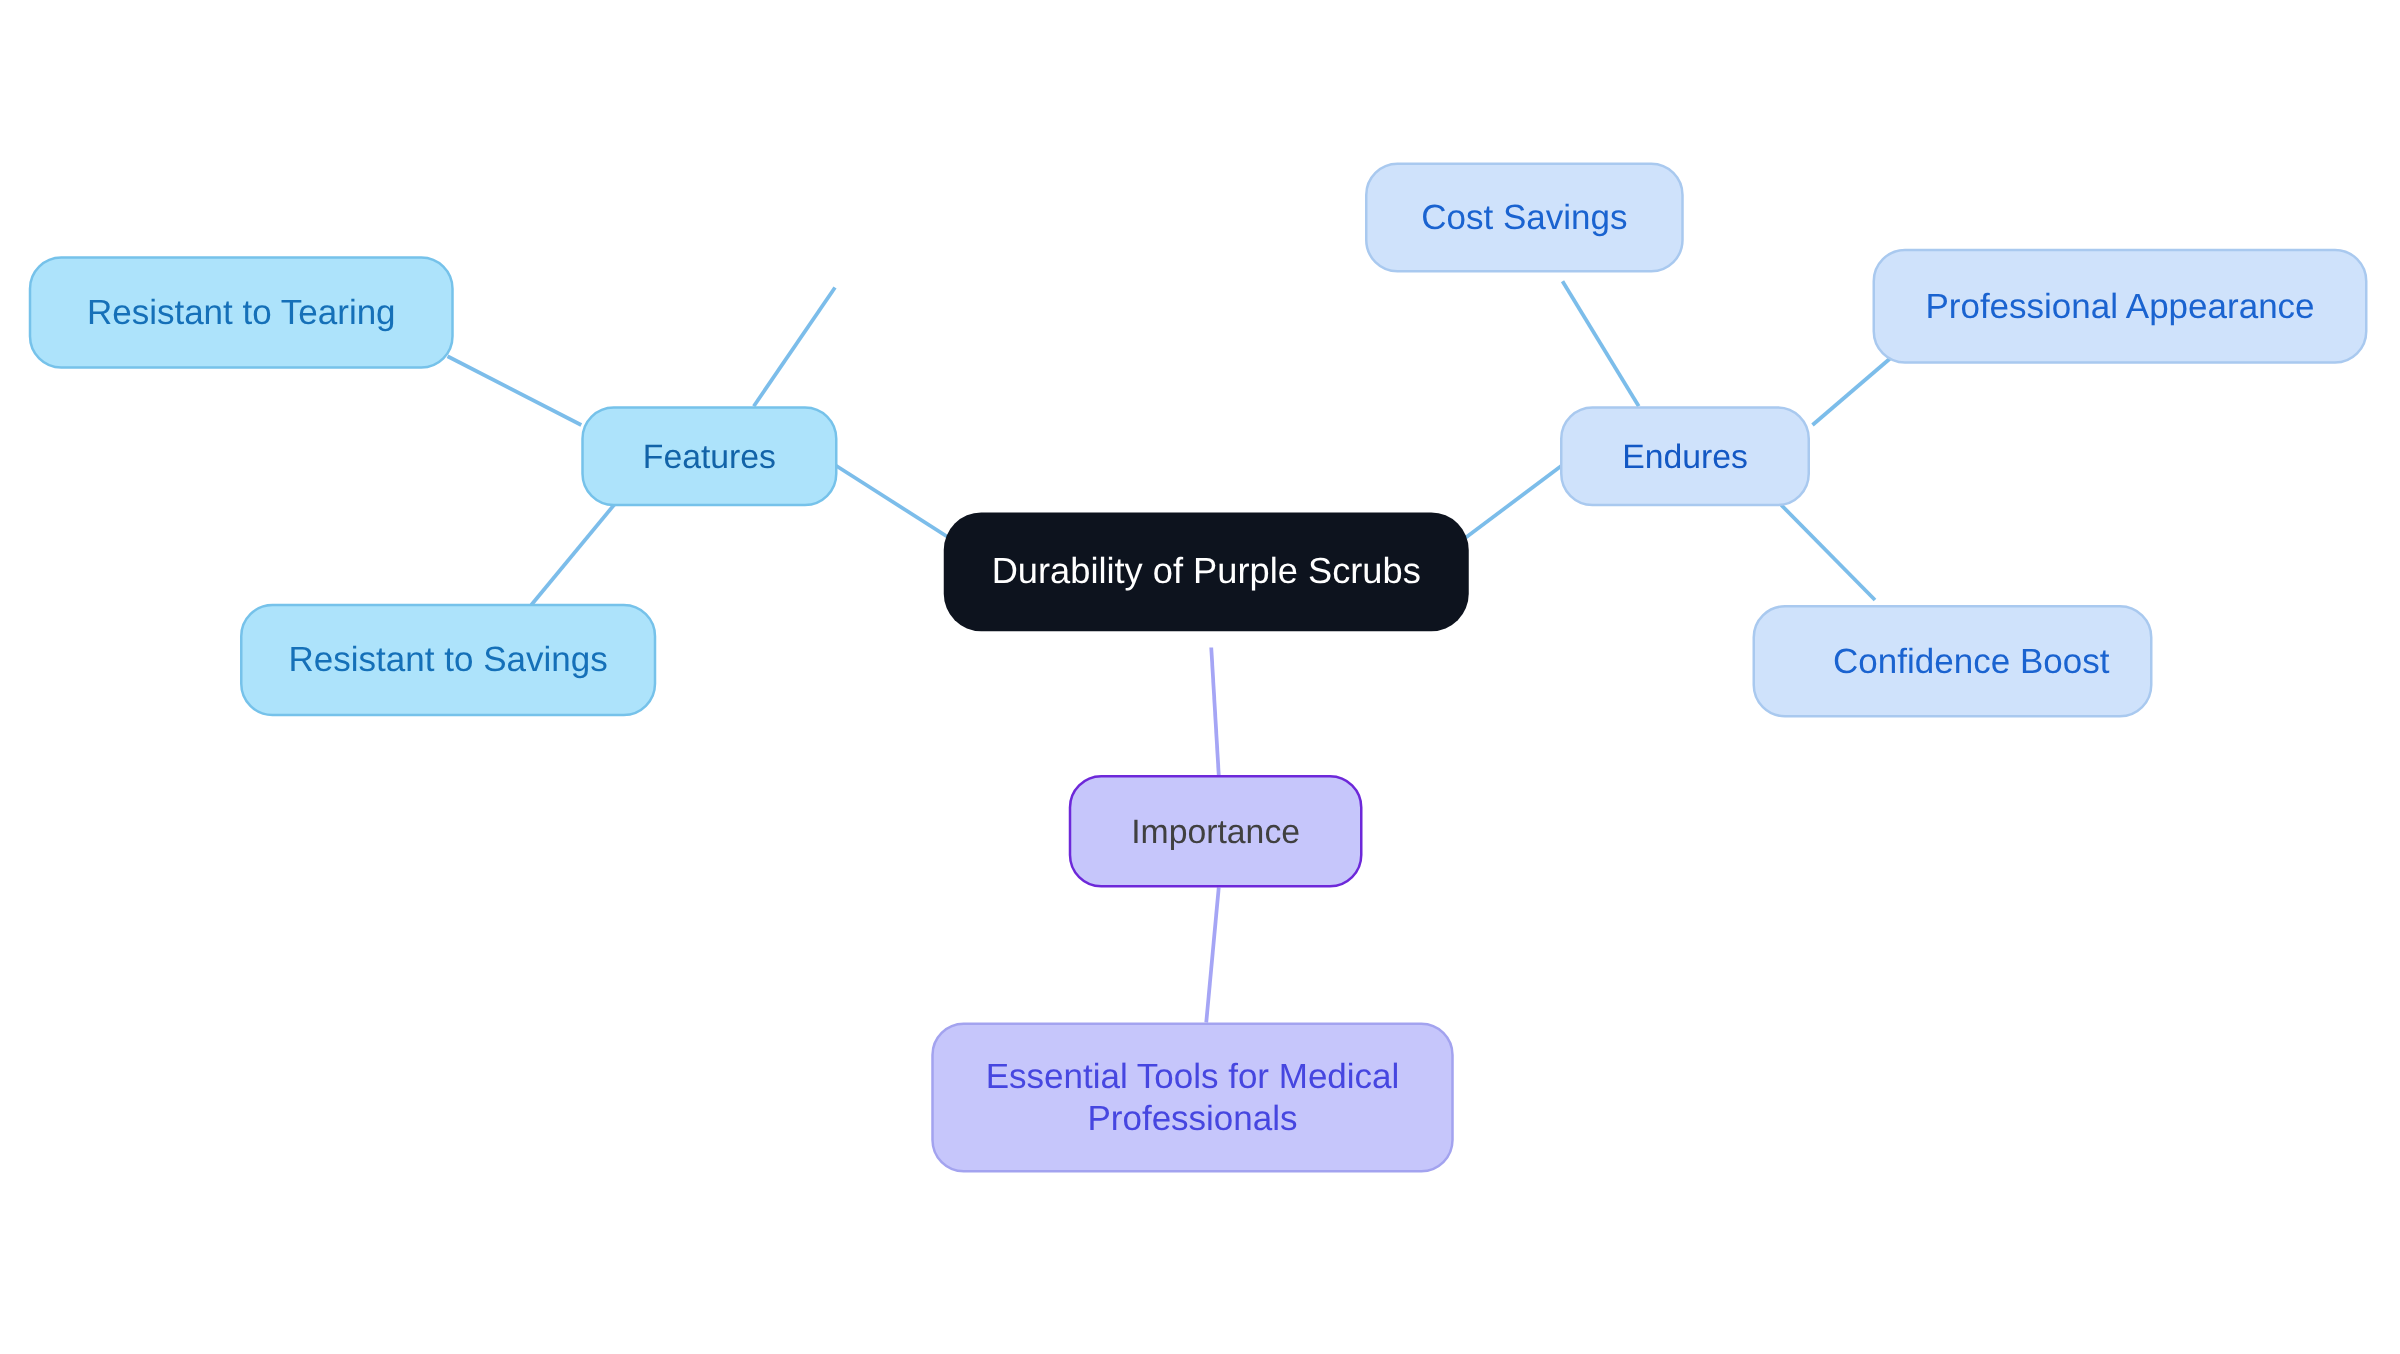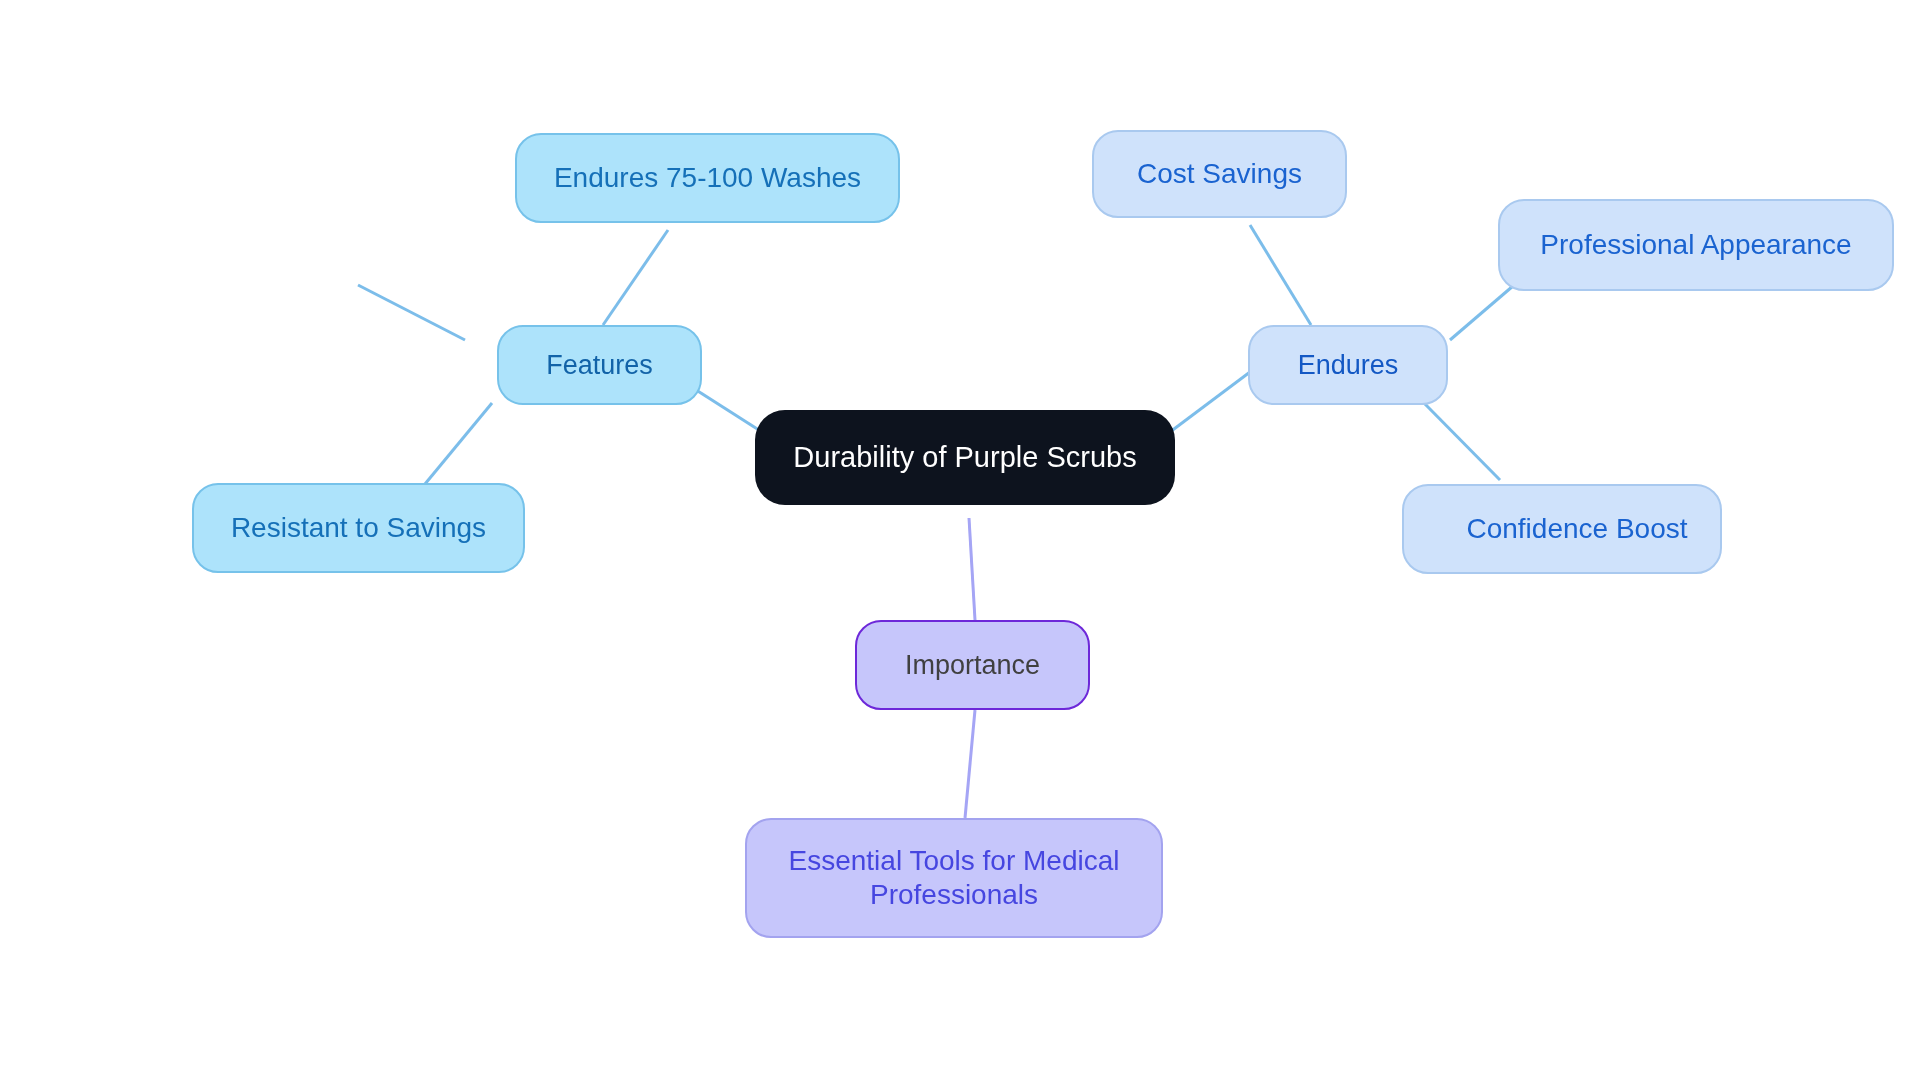--- a/index.html
+++ b/index.html
@@ -45,21 +45,20 @@
     color: #ffffff;
     font-size: 29px;
     border-radius: 30px;
     border: none;
   }
   .node-features-branch {
     background: #ade3fb;
     border: 2px solid #76c2ea;
     color: #1263a8;
     font-size: 27px;
-    margin-left: 32px;
   }
   .node-features-child {
     background: #ade3fb;
     border: 2px solid #76c2ea;
     color: #1570b8;
     font-size: 28px;
   }
   .node-benefits-branch {
     background: #cfe2fb;
     border: 2px solid #a9c9ef;
@@ -114,24 +113,24 @@
   </svg>
 
   <div class="node node-root" style="left:755px; top:410px; width:420px; height:95px;">
     <span>Durability of Purple Scrubs</span>
   </div>
 
   <div class="node node-features-branch" style="left:465px; top:325px; width:205px; height:80px;">
     <span>Features</span>
   </div>
 
-  <div class="node node-features-child" style="left:515px; top:133px; width:385px; height:90px;">
-    <span>Endures 75-100 Washes</span>
+
+  <div class="node node-features-child" style="left:23px; top:205px; width:340px; height:90px;">
+    <span>Resistant to Tearing</span>
   </div>
-
 
   <div class="node node-features-child" style="left:192px; top:483px; width:333px; height:90px;">
     <span>Resistant to Savings</span>
   </div>
 
   <div class="node node-benefits-branch" style="left:1248px; top:325px; width:200px; height:80px;">
     <span>Endures</span>
   </div>
 
   <div class="node node-benefits-child" style="left:1498px; top:199px; width:396px; height:92px;">

